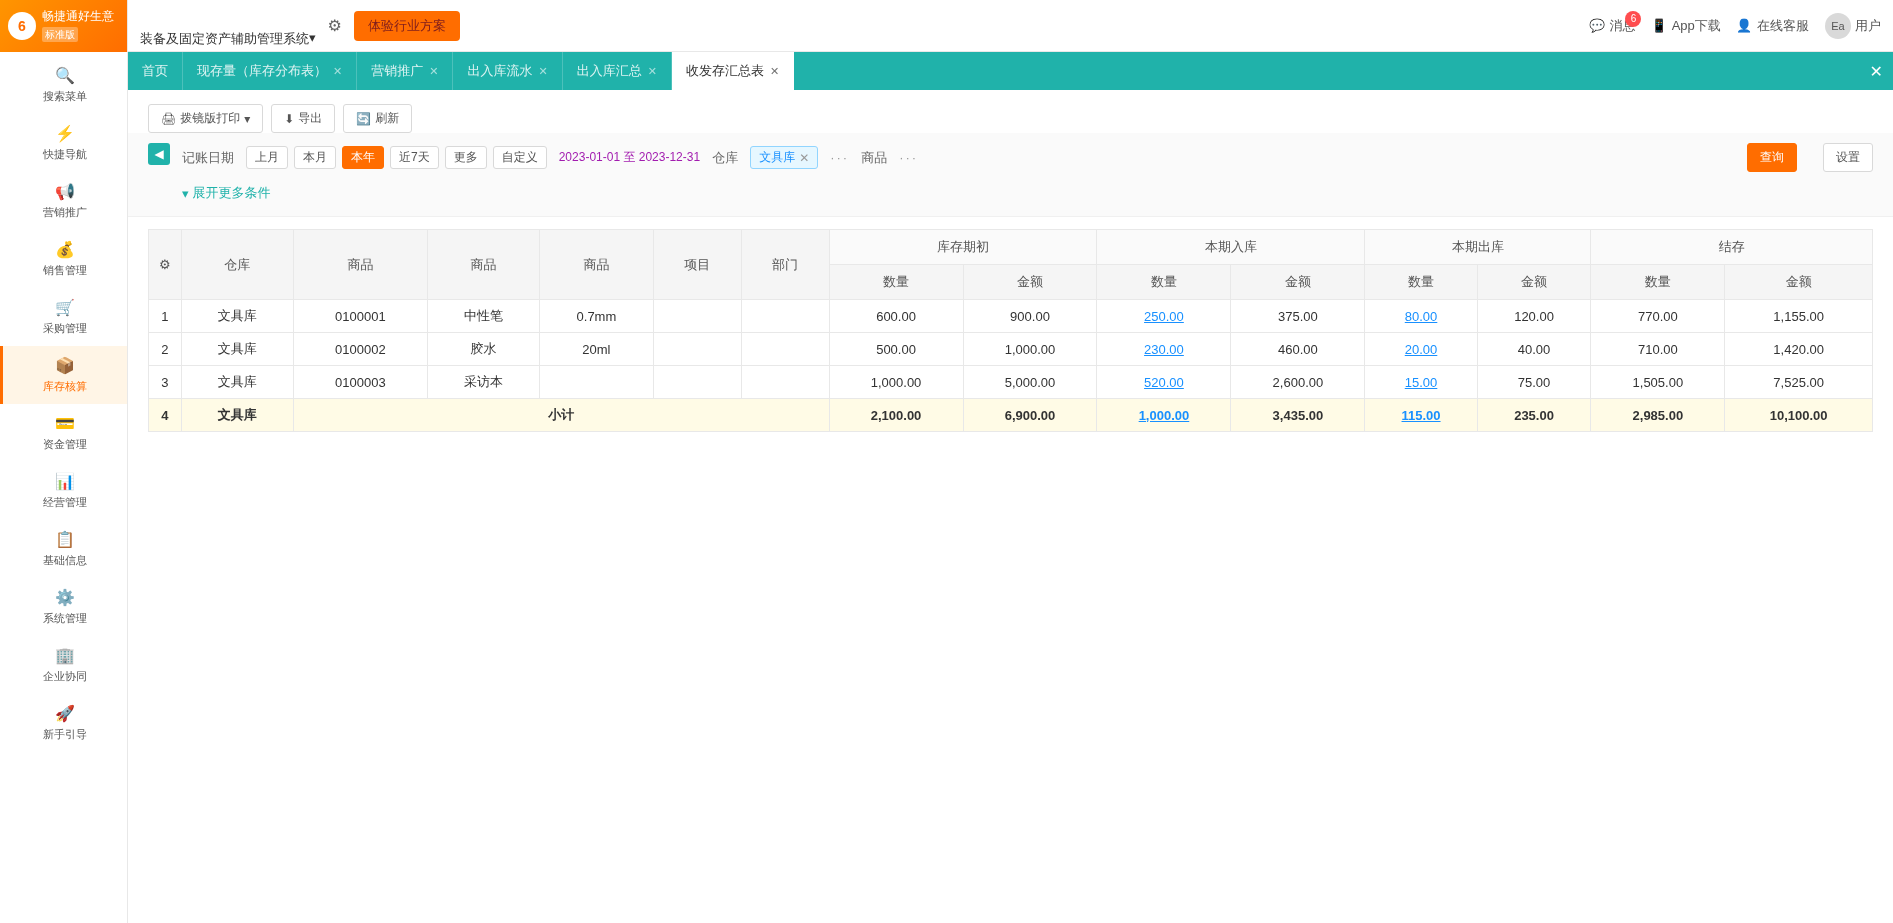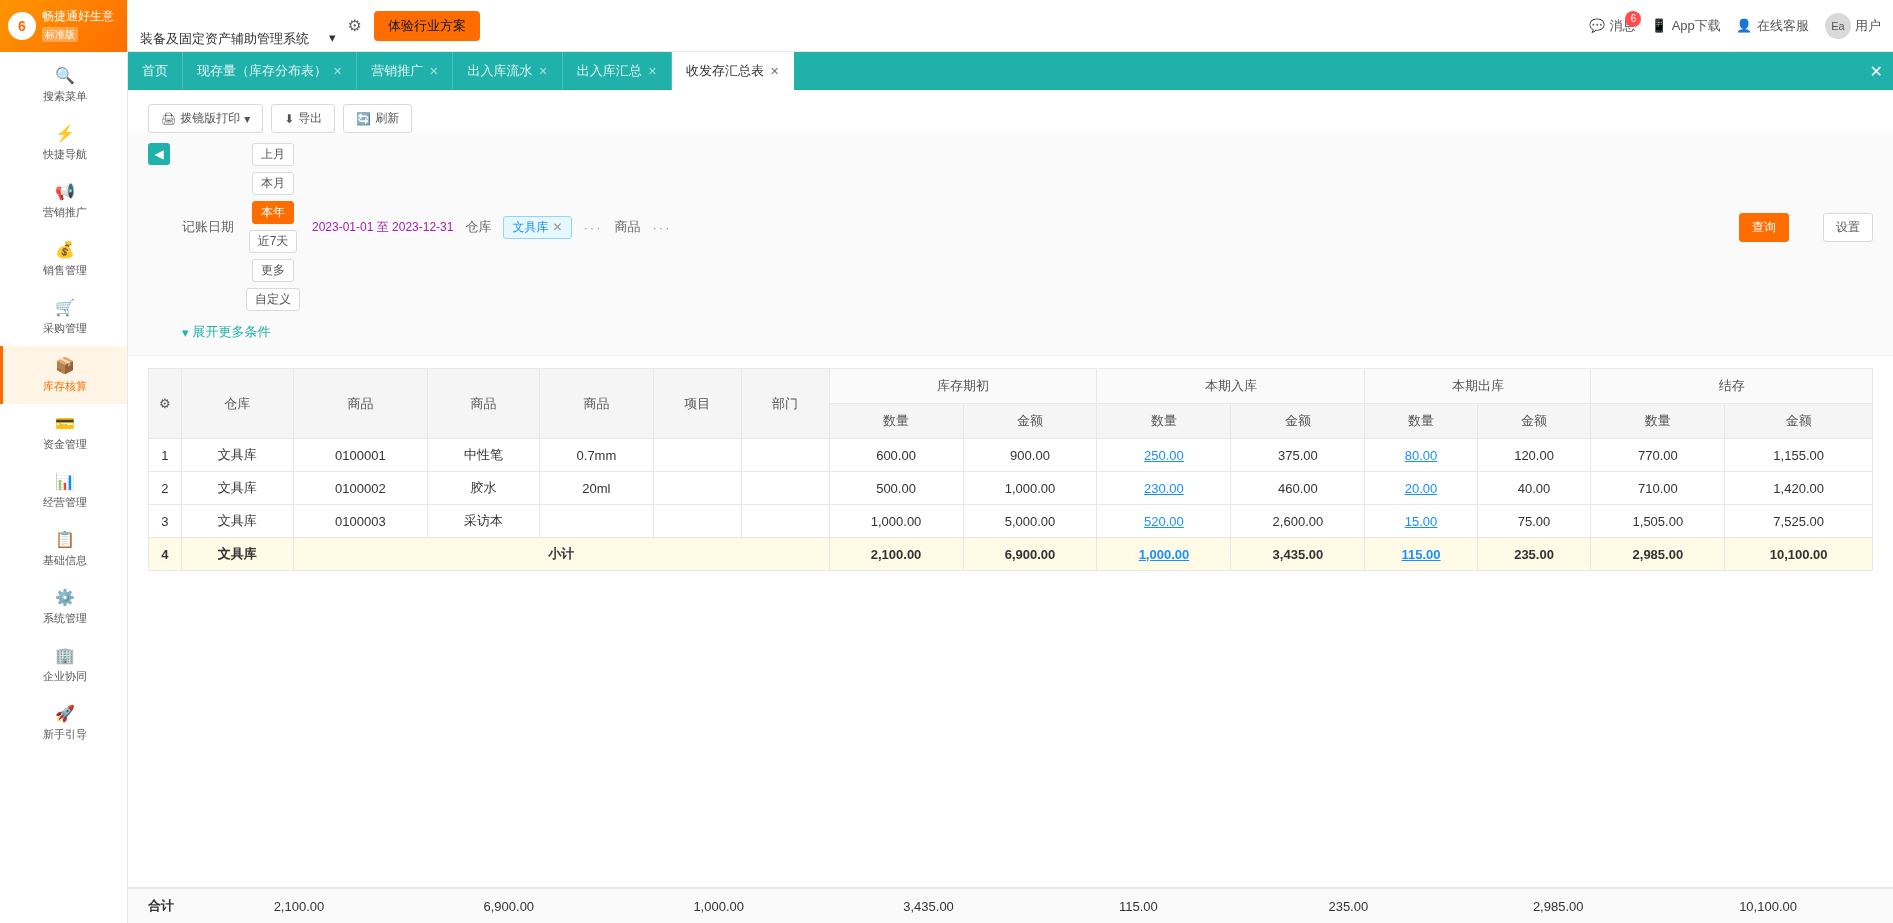--- a/index.html
+++ b/index.html
@@ -14,40 +14,40 @@
     .sidebar-nav { flex: 1; overflow-y: auto; padding: 4px 0; }
     .sidebar-item { display: flex; flex-direction: column; align-items: center; padding: 10px 4px; cursor: pointer; color: #555; gap: 4px; border-left: 3px solid transparent; }
     .sidebar-item.active { background: #fff5e6; color: #ff6d00; border-left-color: #ff6d00; }
     .sidebar-item-icon { font-size: 16px; }
     .sidebar-item-label { font-size: 11px; text-align: center; }
 
     
     .main-area { flex: 1; display: flex; flex-direction: column; overflow: hidden; }
     .topbar { height: 52px; background: #fff; border-bottom: 1px solid #e8e8e8; display: flex; align-items: center; padding: 0 12px; gap: 12px; }
     .topbar-title { color: #333; font-size: 13px; display: flex; align-items: center; gap: 6px; }
-    .topbar-title-dropdown { display: flex; gap: 20px; cursor: pointer; margin-top: 27px; }
+    .topbar-title-dropdown { display: flex; gap: 0; cursor: pointer; margin-top: 27px; }
     .topbar-gear { color: #666; cursor: pointer; font-size: 16px; }
-    .topbar-trial-btn { background: #ff6d00; color: #0f172a; border: none; border-radius: 4px; padding: 6px 14px; cursor: pointer; font-size: 13px; }
+    .topbar-trial-btn { background: #ff6d00; color: #7f1d1d; border: none; border-radius: 4px; padding: 6px 14px; cursor: pointer; font-size: 13px; }
     .topbar-right { margin-left: auto; display: flex; align-items: center; gap: 16px; color: #555; font-size: 13px; }
     .topbar-right-item { display: flex; align-items: center; gap: 4px; cursor: pointer; position: relative; }
     .badge { background: #ff4d4f; color: #fff; border-radius: 50%; width: 16px; height: 16px; font-size: 10px; display: flex; align-items: center; justify-content: center; position: absolute; top: -6px; right: -6px; }
     .user-avatar { width: 26px; height: 26px; background: #d9d9d9; border-radius: 50%; display: flex; align-items: center; justify-content: center; font-size: 11px; }
 
     
     .tabbar { background: #20b2aa; display: flex; align-items: center; height: 38px; overflow: hidden; }
     .tab { display: flex; align-items: center; gap: 6px; padding: 12px 14px; height: 100%; cursor: pointer; color: rgba(255,255,255,0.85); font-size: 13px; border-right: 1px solid rgba(255,255,255,0.2); white-space: nowrap; }
     .tab.active { background: #fff; color: #333; }
     .tab-close { font-size: 11px; opacity: 0.7; }
     .tabbar-close-all { margin-left: auto; color: #fff; padding: 0 10px; cursor: pointer; font-size: 16px; }
 
     
     .content { flex: 1; background: #fff; overflow: auto; padding: 0; }
     .page-title { font-size: 15px; font-weight: bold; color: #333; margin-bottom: 12px; }
     .filter-collapse-btn { width: 22px; height: 22px; background: #20b2aa; color: #fff; border-radius: 3px; display: flex; align-items: center; justify-content: center; cursor: pointer; font-size: 12px; flex-shrink: 0; }
-    .date-filter { display: flex; align-items: center; gap: 6px; flex-direction: column; }
+    .date-filter { display: flex; align-items: center; gap: 6px; }
     .date-btn { padding: 2px 8px; border: 1px solid #d9d9d9; border-radius: 3px; cursor: pointer; font-size: 12px; color: #555; background: #fff; }
     .date-btn.active { background: #ff6d00; color: #fff; border-color: #ff6d00; }
     .date-range { color: #a21caf; font-size: 12px; }
     .filter-tag { display: flex; align-items: center; gap: 4px; background: #e6f7ff; border: 1px solid #91d5ff; border-radius: 3px; padding: 2px 8px; font-size: 12px; color: #1890ff; }
     .filter-tag-close { cursor: pointer; color: #999; }
     .filter-dots { color: #999; letter-spacing: 2px; cursor: pointer; }
     .expand-conditions { display: flex; align-items: center; gap: 4px; color: #20b2aa; cursor: pointer; font-size: 13px; margin-top: 8px; padding: 4px 0; }
     .action-btn { display: flex; align-items: center; gap: 4px; padding: 5px 12px; border: 1px solid #d9d9d9; border-radius: 3px; cursor: pointer; background: #fff; color: #555; font-size: 12px; }
     .query-btn { background: #ff6d00; color: #fff; border-color: #ff6d00; }
     .set-btn { background: #fff; color: #555; margin-left: 24px; }
@@ -235,21 +235,21 @@
             <span class="filter-group-label">仓库</span>
             <div class="filter-tag">
               <span>文具库</span>
               <span class="filter-tag-close">✕</span>
             </div>
             <span class="filter-dots">···</span>
 
             <span class="filter-group-label">商品</span>
             <span class="filter-dots">···</span>
 
-            <div style="margin-left: auto; display: flex; gap: 10px; align-items: center;">
+            <div style="margin-left: auto; display: flex; gap: 2px; align-items: center;">
               <button class="action-btn query-btn">查询</button>
               <button class="action-btn set-btn">设置</button>
             </div>
           </div>
         </div>
       </div>
       <div style="margin-top: 8px; margin-left: 34px;">
         <div class="expand-conditions">
           <span>▾</span>
           <span>展开更多条件</span>
@@ -348,27 +348,14 @@
   <td>235.00</td>
   <td>2,985.00</td>
   <td>10,100.00</td>
 </tr>
           </tbody>
       </table>
     </div>
 
   </div>
 
-  <div class="footer-summary" id="footer-summary">
-  <span class="footer-label">合计</span>
-  <div class="footer-values">
-    <span class="footer-cell">2,100.00</span>
-    <span class="footer-cell">6,900.00</span>
-    <span class="footer-cell">1,000.00</span>
-    <span class="footer-cell">3,435.00</span>
-    <span class="footer-cell">115.00</span>
-    <span class="footer-cell">235.00</span>
-    <span class="footer-cell">2,985.00</span>
-    <span class="footer-cell">10,100.00</span>
-  </div>
+
 </div>
 
-</div>
-
 </body></html>

